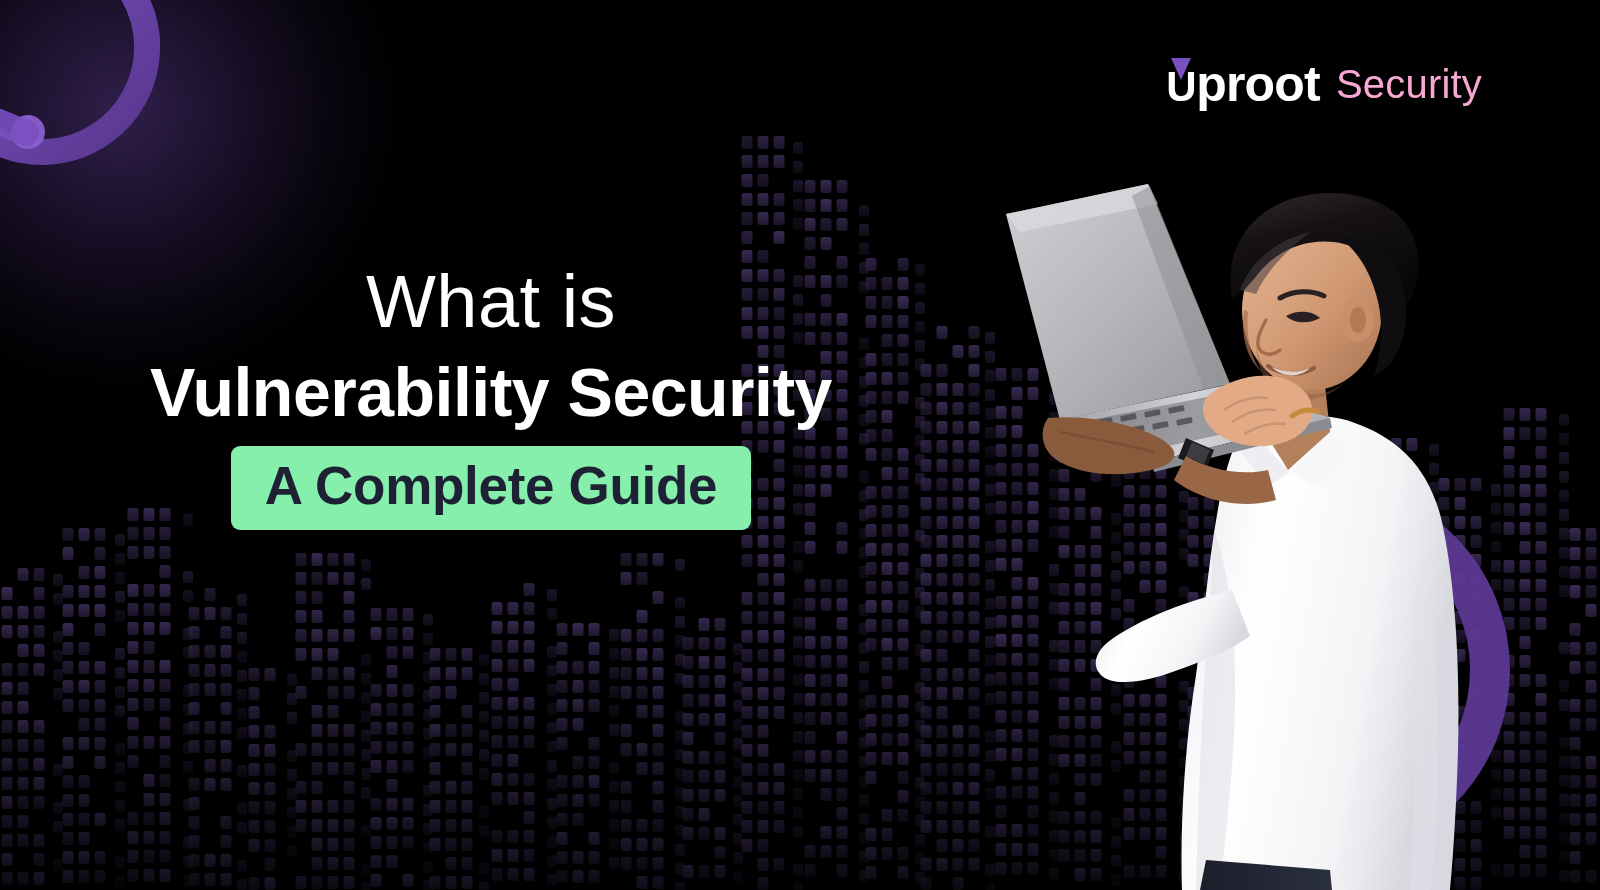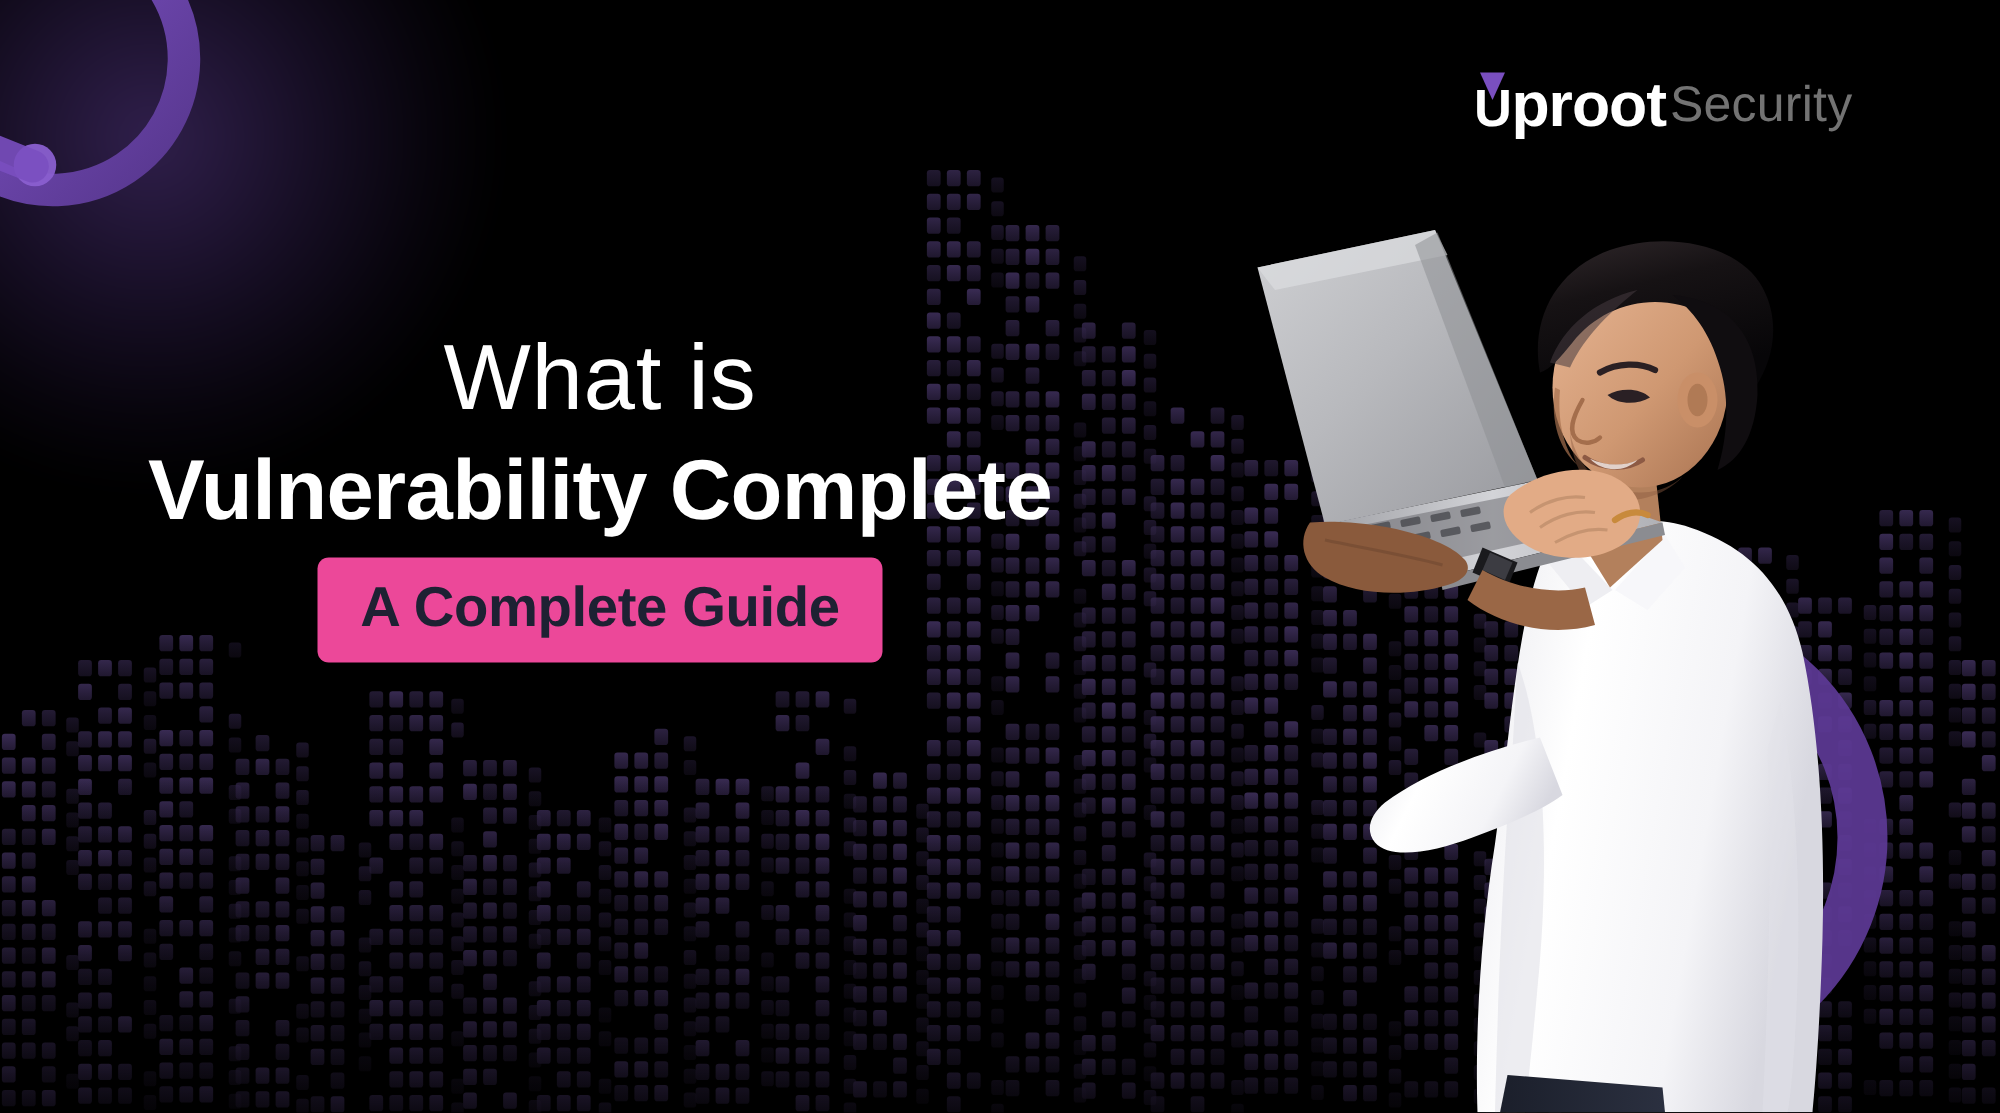--- a/index.html
+++ b/index.html
@@ -94,29 +94,30 @@
     font-weight:bold;
     color:#ffffff;
     letter-spacing:-0.8px;
     line-height:44px;
     position:relative;
     left:-3px;
   }
   .logo-word-light {
     font-size:40px;
     font-weight:300;
-    color:#737373;
+    color:#f9a8d4;
     letter-spacing:0.2px;
     line-height:44px;
+    margin-left:13px;
   }
 
   
   .headline {
     position:absolute;
-    left:0; top:258px;
+    left:11px; top:258px;
     width:960px;
     text-align:center;
   }
   .headline-line1 {
     font-size:74px;
     font-weight:300;
     color:#ffffff;
     letter-spacing:0.5px;
     line-height:88px;
     white-space:nowrap;
@@ -129,25 +130,25 @@
     line-height:92px;
     white-space:nowrap;
   }
   .headline-badge-row {
     margin-top:8px;
     display:flex;
     justify-content:center;
   }
   .headline-badge {
     display:inline-block;
-    background:#ec4899;
+    background:#86efac;
     color:#1e2133;
     border-radius:9px;
     padding:12px 34px 16px 34px;
-    font-size:45px;
+    font-size:53px;
     font-weight:bold;
     letter-spacing:-0.3px;
     line-height:56px;
     white-space:nowrap;
   }
 
   
   .person {
     position:absolute;
     right:0; bottom:0;
@@ -2359,19 +2360,19 @@
         <path d="M 1 1 L 21 1 L 11 23 Z" fill="#7a4fc0"></path>
       </svg>
       <span class="u-letter">U</span>
     </div>
     <span class="logo-word-bold">proot</span>
     <span class="logo-word-light">Security</span>
   </div>
 
   <div class="headline">
     <div class="headline-line1">What is</div>
-    <div class="headline-line2">Vulnerability Complete</div>
+    <div class="headline-line2">Vulnerability Security</div>
     <div class="headline-badge-row">
       <span class="headline-badge">A Complete Guide</span>
     </div>
   </div>
 
 </div>
 
 </body></html>

